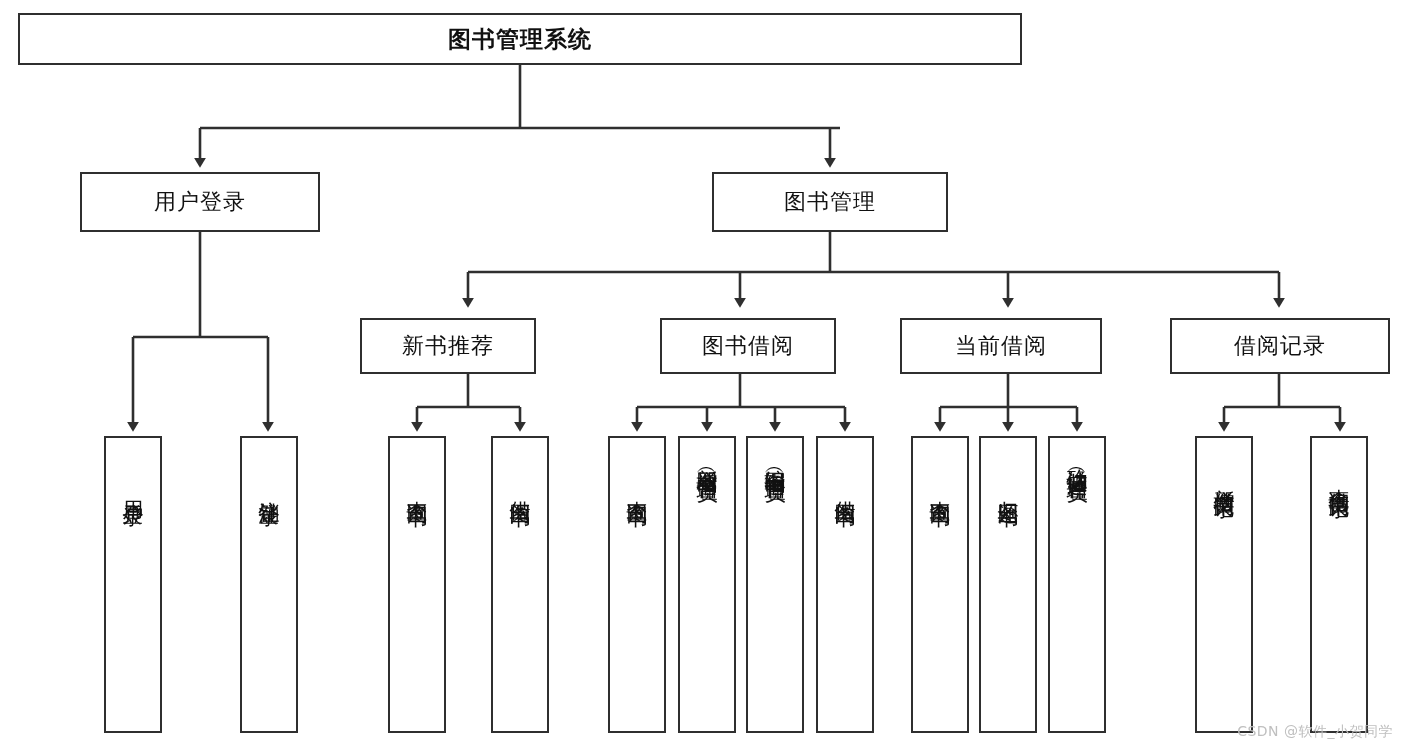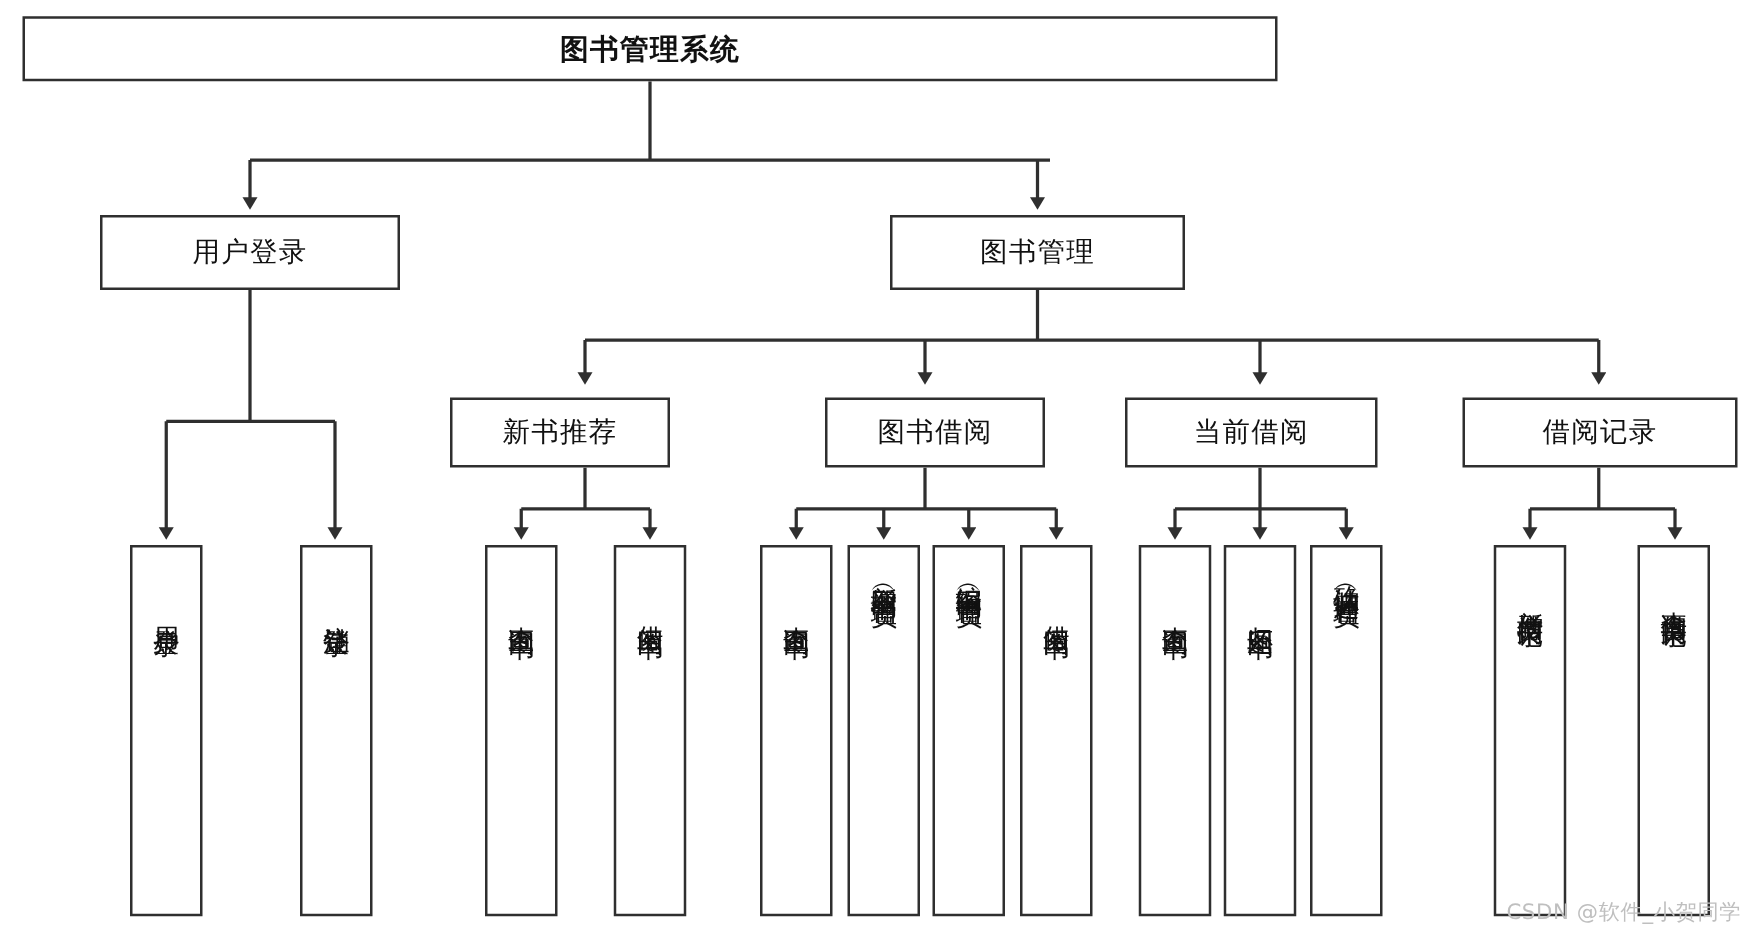--- a/index.html
+++ b/index.html
@@ -10,21 +10,21 @@
 
   .node{position:absolute;box-sizing:border-box;background:#ffffff;
         border:2.5px solid #2f2f2f;display:flex;align-items:center;
         justify-content:center;color:#111111;}
   .node.h{font-size:22px;letter-spacing:1px;}
   .node.v{writing-mode:vertical-rl;text-orientation:upright;
           font-size:21px;letter-spacing:2px;padding-top:46px;
           justify-content:flex-start;align-items:center;line-height:1.05;}
   .node.root{font-size:23px;}
 
-  .watermark{position:absolute;right:12px;bottom:6px;font-size:17px;
+  .watermark{position:absolute;right:12px;bottom:6px;font-size:14px;
              color:#bfbfbf;white-space:nowrap;letter-spacing:.5px;}
 </style>
 </head>
 <body>
 
 <div id="canvas">
 
   <svg class="lines" viewBox="0 0 1405 747" xmlns="http://www.w3.org/2000/svg">
     <defs>
       <marker id="arw" markerWidth="11" markerHeight="13" refX="2.2" refY="6" orient="auto" markerUnits="userSpaceOnUse">

